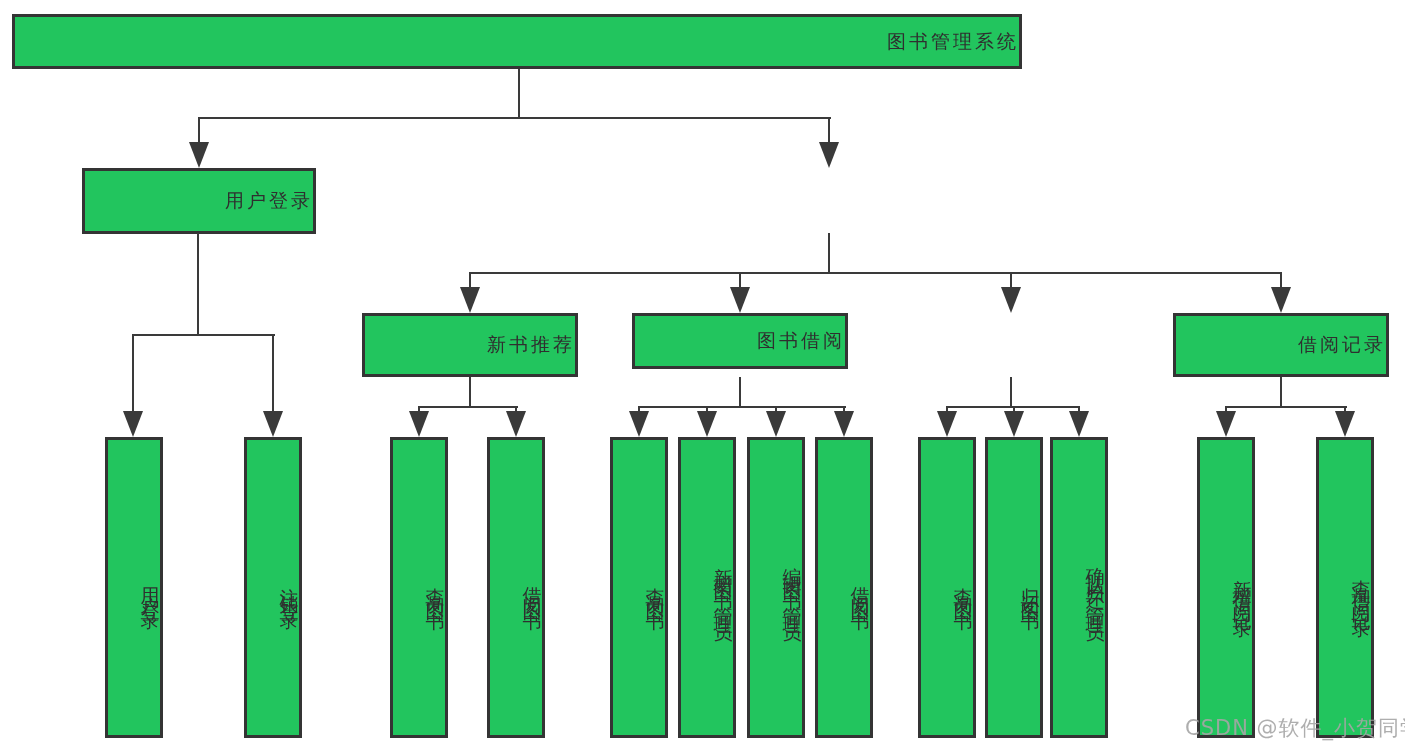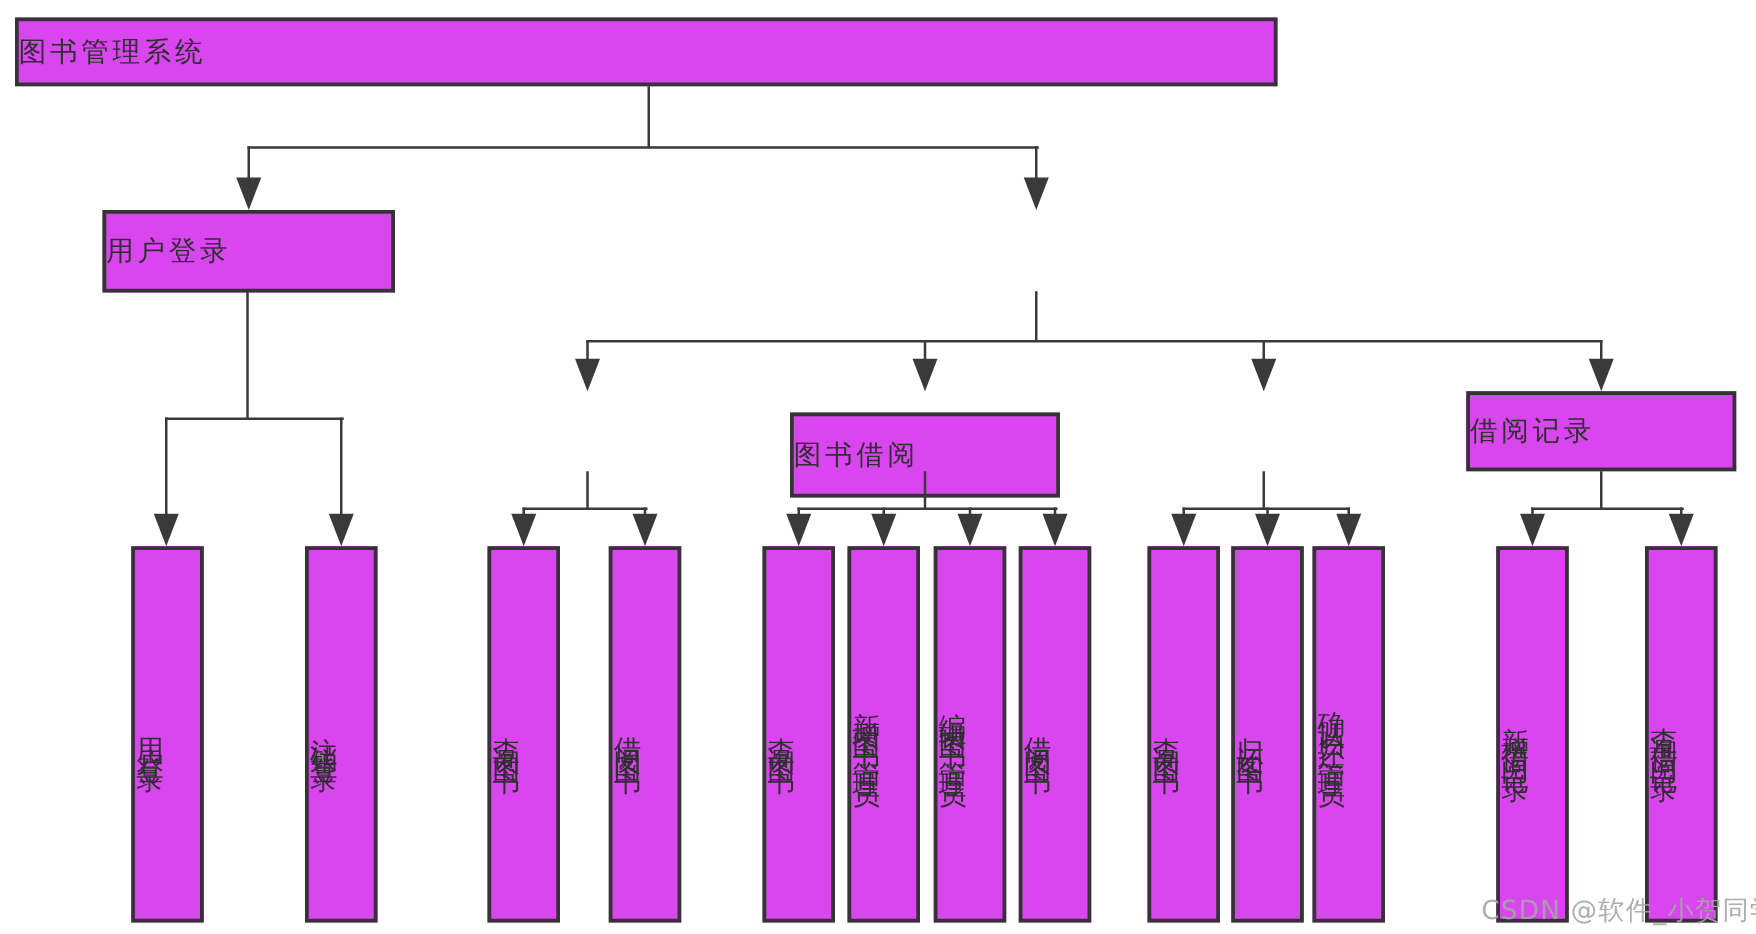--- a/index.html
+++ b/index.html
@@ -12,26 +12,26 @@
     position: relative;
     width: 1405px;
     height: 747px;
     background: #ffffff;
     overflow: hidden;
   }
   .box {
     position: absolute;
     box-sizing: border-box;
     border: 3px solid #343434;
-    background: #d946ef;
+    background: #22c55e;
     display: flex;
     align-items: center;
-    justify-content: flex-start;
+    justify-content: flex-end;
     color: #2f2f2f;
-    font-size: 22px;
+    font-size: 19px;
     letter-spacing: 3px;
     white-space: nowrap;
   }
   .vbox span {
     writing-mode: vertical-rl;
     text-orientation: mixed;
     letter-spacing: 8px;
     line-height: 1;
   }
   .hl, .vl {
@@ -65,21 +65,24 @@
 <div id="stage">
 
   <div class="box" style="left:12px; top:14px; width:1010px; height:55px;">
     <span>图书管理系统</span>
   </div>
 
   <div class="box" style="left:82px; top:168px; width:234px; height:66px;">
     <span>用户登录</span>
   </div>
 
-  <div class="box" style="left:632px; top:330px; width:216px; height:68px;">
+  <div class="box" style="left:362px; top:313px; width:216px; height:64px;">
+    <span>新书推荐</span>
+  </div>
+  <div class="box" style="left:632px; top:313px; width:216px; height:56px;">
     <span>图书借阅</span>
   </div>
   <div class="box" style="left:1173px; top:313px; width:216px; height:64px;">
     <span>借阅记录</span>
   </div>
 
   <div class="box vbox" style="left:105px; top:437px; width:58px; height:301px;">
     <span>用户登录</span>
   </div>
   <div class="box vbox" style="left:244px; top:437px; width:58px; height:301px;">

